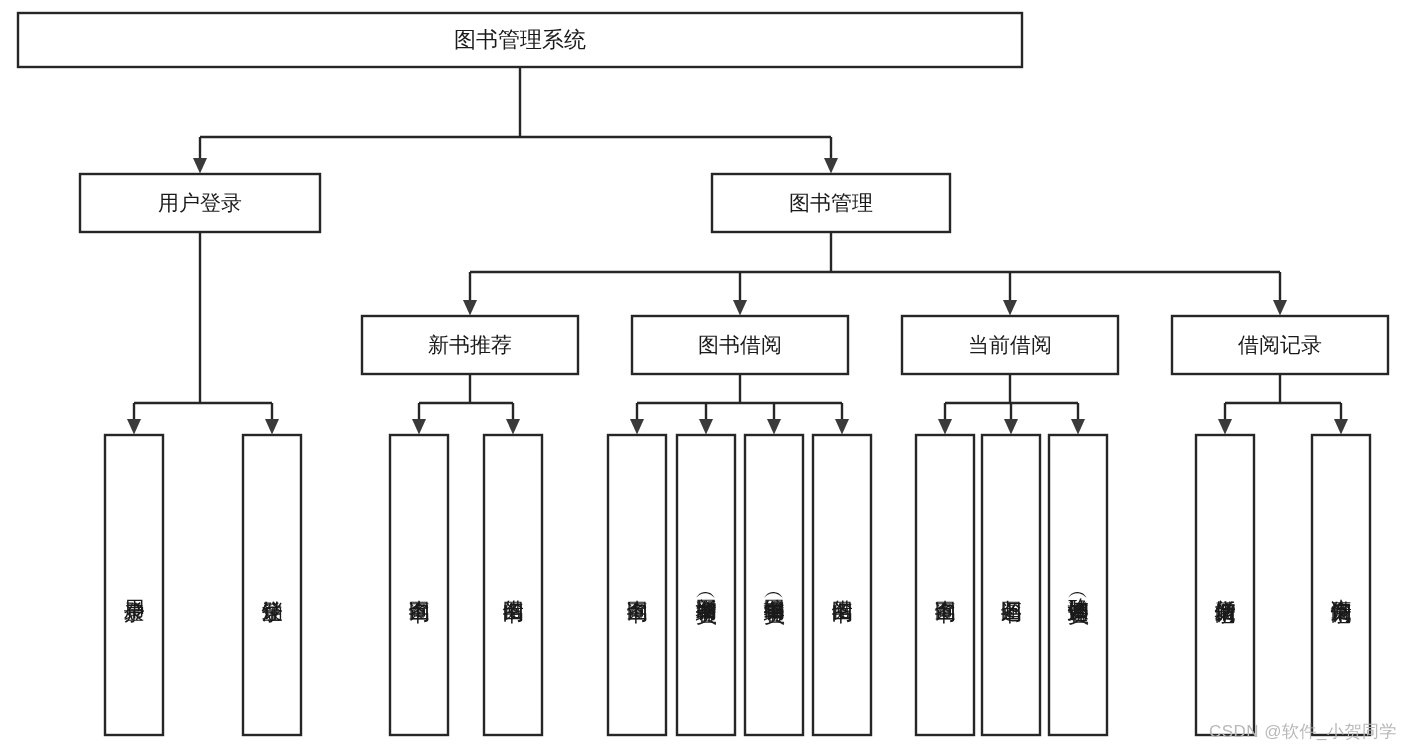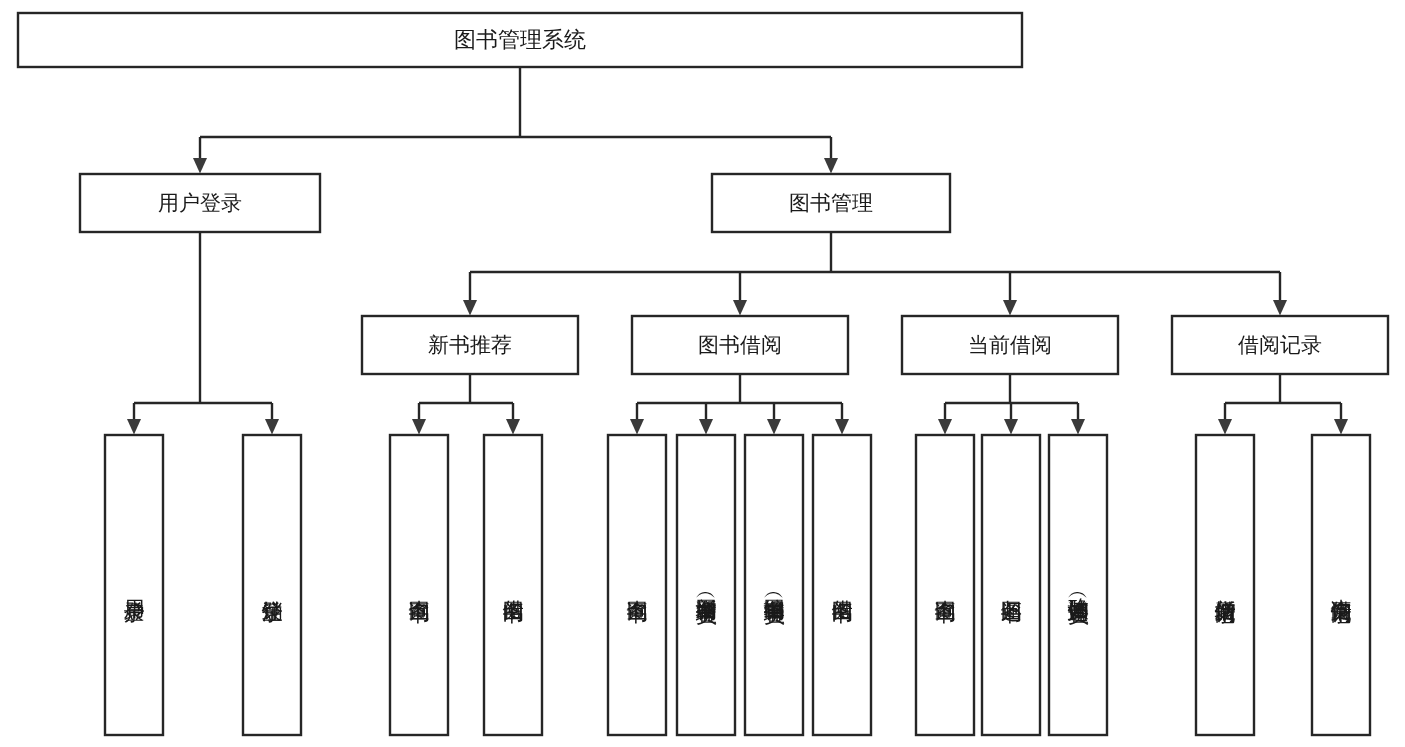--- a/index.html
+++ b/index.html
@@ -216,13 +216,14 @@
       <div class="vertical-label-wrap" style="left: 1049px; top: 435px; width: 58px; height: 300px;">
         <span class="vertical-label">确认归还（管理员）</span>
       </div>
       <div class="vertical-label-wrap" style="left: 1196px; top: 435px; width: 58px; height: 300px;">
         <span class="vertical-label">新增借阅记录</span>
       </div>
       <div class="vertical-label-wrap" style="left: 1312px; top: 435px; width: 58px; height: 300px;">
         <span class="vertical-label">查询借阅记录</span>
       </div>
     </div>
+  <div class="watermark">CSDN @软件_小贺同学</div>
 </div>
 
 </body></html>

